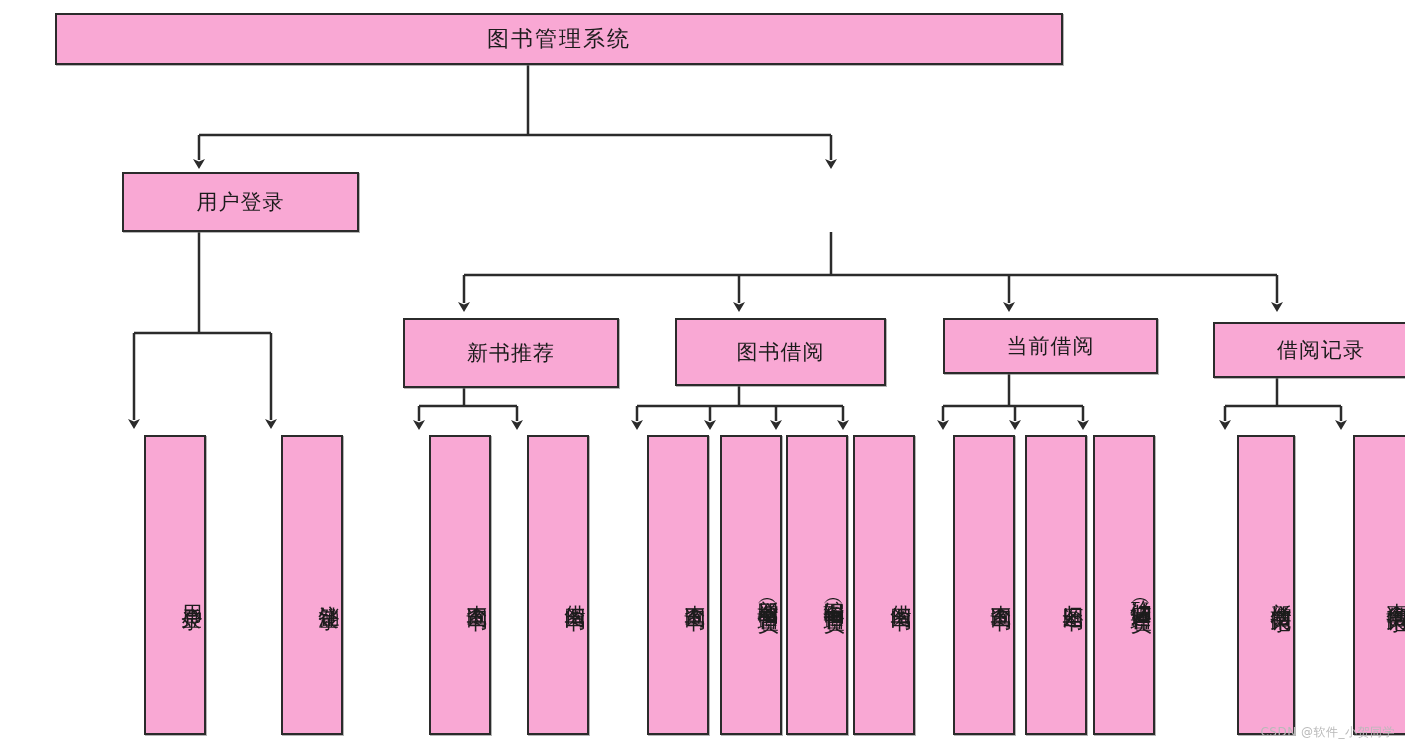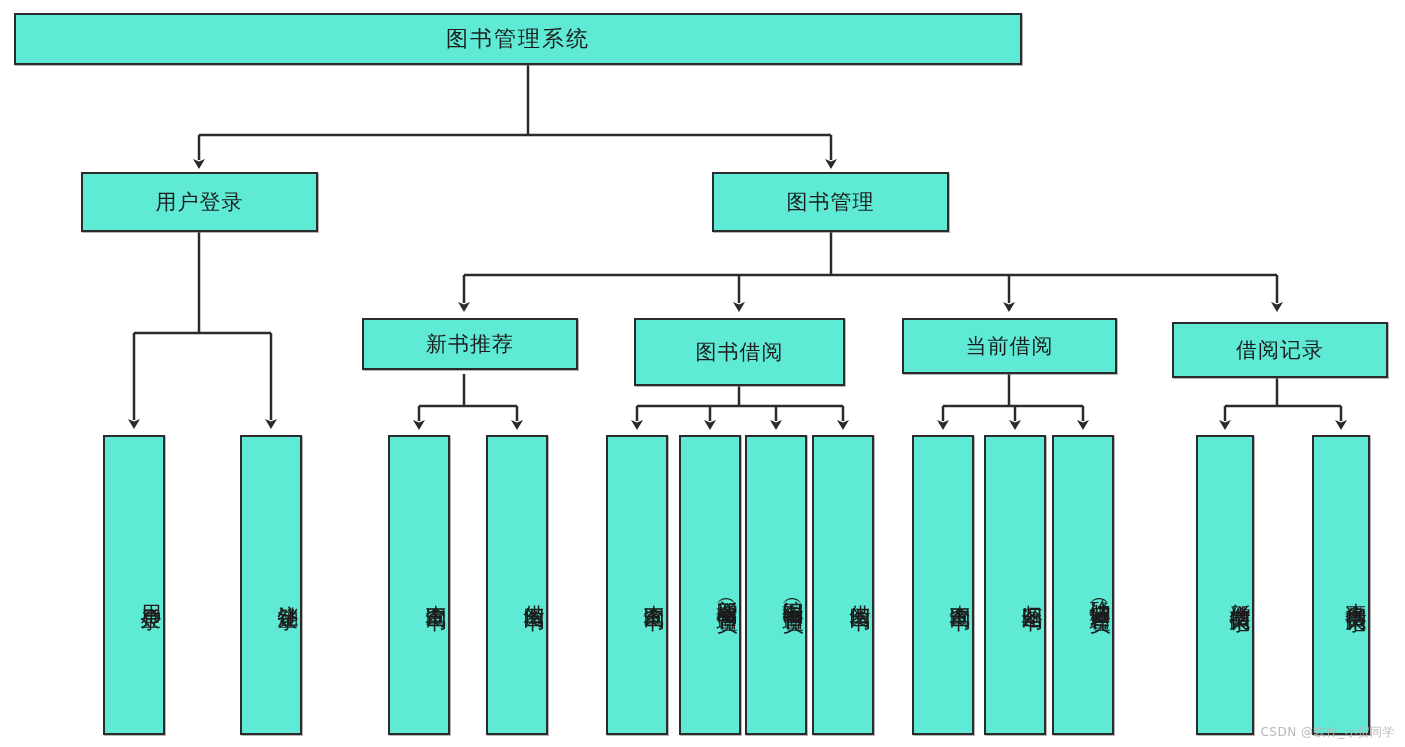--- a/index.html
+++ b/index.html
@@ -21,27 +21,28 @@
     left: 0;
     top: 0;
     width: 1405px;
     height: 747px;
     pointer-events: none;
   }
   .node {
     position: absolute;
     box-sizing: border-box;
     border: 2px solid #2b2b2b;
-    background: #5eead4;
+    background: #f9a8d4;
     display: flex;
     align-items: center;
     justify-content: center;
     color: #1c1c1c;
     line-height: 1.18;
     box-shadow: 1px 1px 0 rgba(120,120,120,0.55);
+    margin-left: 41px;
   }
   .node.h {
     font-size: 21px;
     letter-spacing: 1px;
   }
   .node.v {
     writing-mode: vertical-rl;
     text-orientation: upright;
     font-size: 21px;
     letter-spacing: 2px;
@@ -115,23 +116,22 @@
       <path d="M1277,374 L1277,406"></path>
       <path d="M1225,406 L1341,406"></path>
       <path d="M1225,406 L1225,421" marker-end="url(#arrow)"></path>
       <path d="M1341,406 L1341,421" marker-end="url(#arrow)"></path>
     </g>
   </svg>
 
   <div class="node h title" style="left:14px; top:13px; width:1008px; height:52px;">图书管理系统</div>
 
   <div class="node h" style="left:81px; top:172px; width:237px; height:60px;">用户登录</div>
-  <div class="node h" style="left:712px; top:172px; width:237px; height:60px;">图书管理</div>
 
-  <div class="node h" style="left:362px; top:318px; width:216px; height:52px;">新书推荐</div>
+  <div class="node h" style="left:362px; top:318px; width:216px; height:70px;">新书推荐</div>
   <div class="node h" style="left:634px; top:318px; width:211px; height:68px;">图书借阅</div>
   <div class="node h" style="left:902px; top:318px; width:215px; height:56px;">当前借阅</div>
   <div class="node h" style="left:1172px; top:322px; width:216px; height:56px;">借阅记录</div>
 
   <div class="node v" style="left:103px; top:435px; width:62px; height:300px;">用户登录</div>
   <div class="node v" style="left:240px; top:435px; width:62px; height:300px;">注销登录</div>
   <div class="node v" style="left:388px; top:435px; width:62px; height:300px;">查询图书</div>
   <div class="node v" style="left:486px; top:435px; width:62px; height:300px;">借阅图书</div>
   <div class="node v" style="left:606px; top:435px; width:62px; height:300px;">查询图书</div>
   <div class="node v" style="left:679px; top:435px; width:62px; height:300px;">新增图书（管理员）</div>

